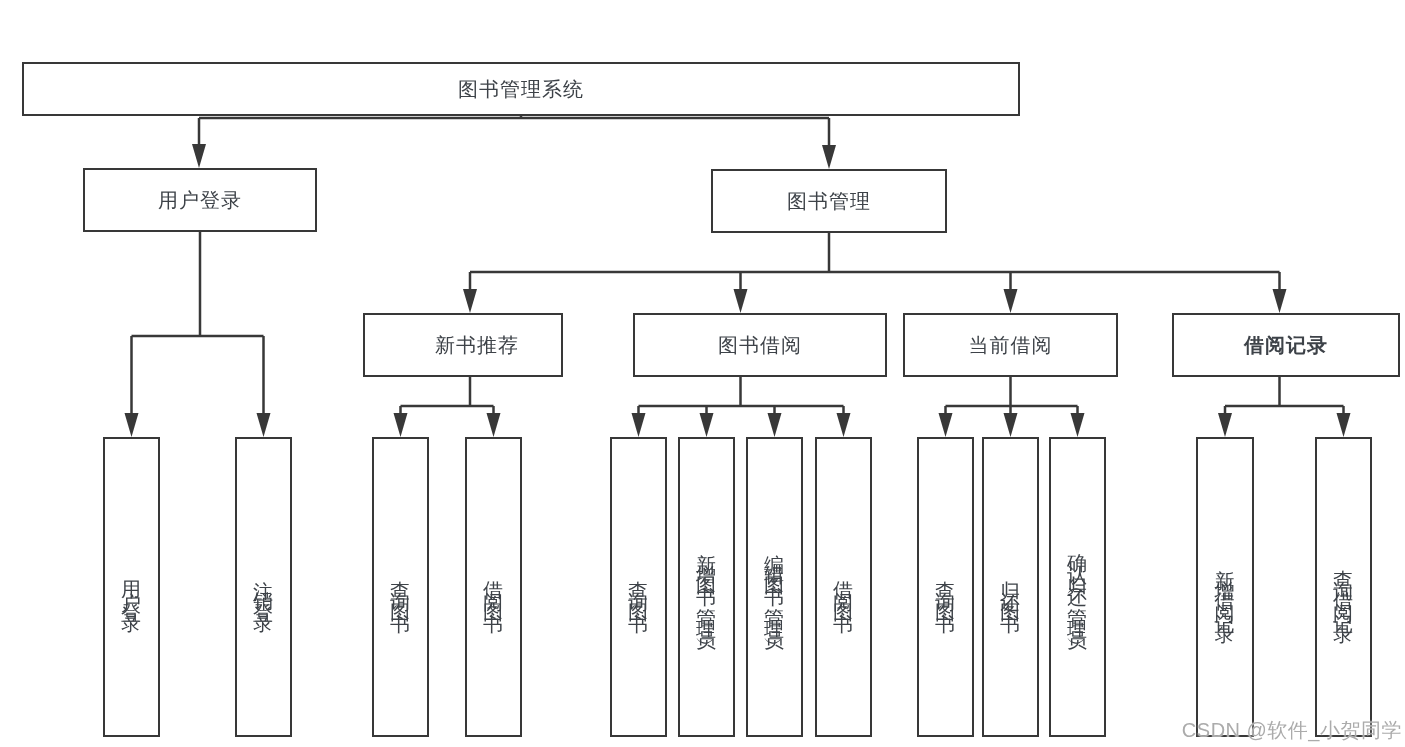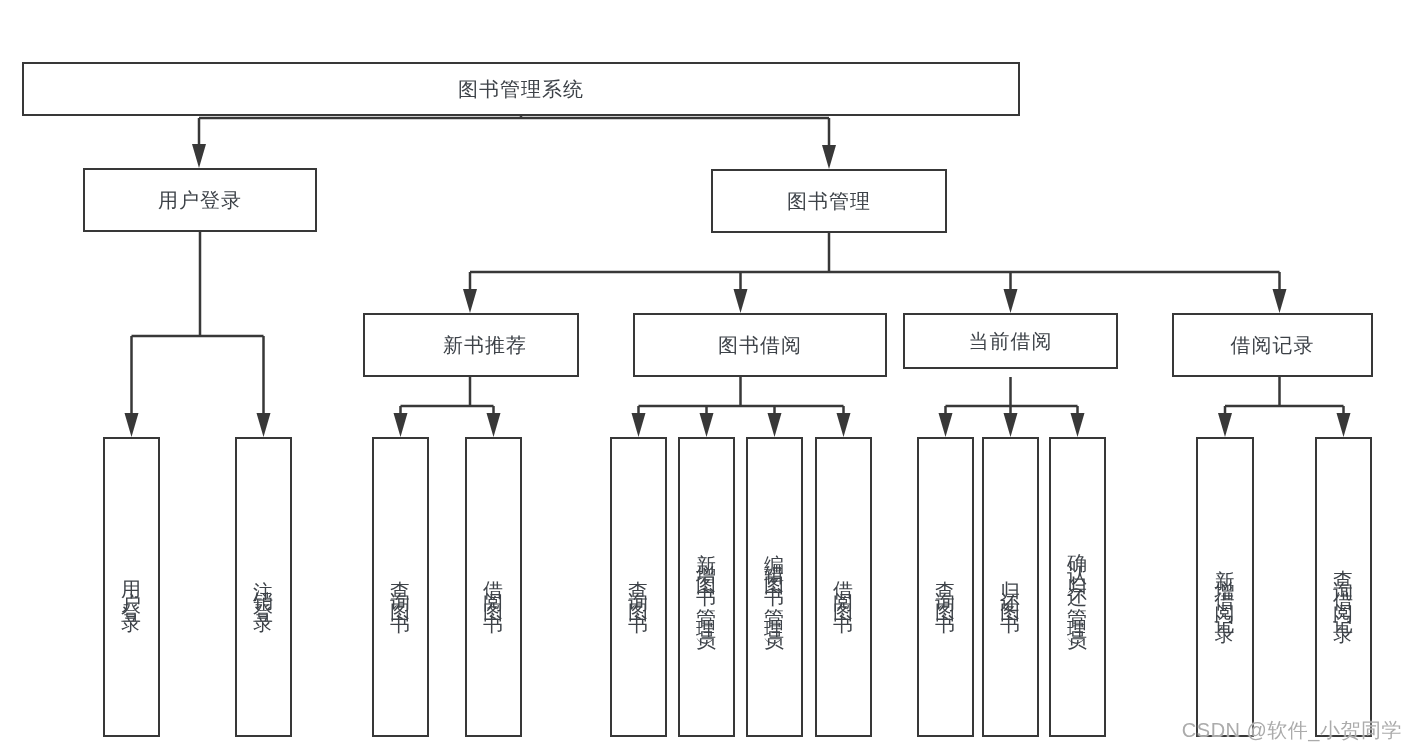--- a/index.html
+++ b/index.html
@@ -33,24 +33,24 @@
     text-orientation:mixed;
     font-size:20px;
     letter-spacing:11px;
     line-height:1;
     color:var(--text);
   }
   
   .b-root        {left:22px;  top:14px;  width:998px; height:54px;margin-top:48px;}
   .b-user-login  {left:83px;  top:168px; width:234px; height:64px;}
   .b-book-mgmt   {left:711px; top:169px; width:236px; height:64px;}
-  .b-new-book    {left:363px; top:313px; width:216px; height:64px;padding-left:28px;}
+  .b-new-book    {left:363px; top:313px; width:200px; height:64px;padding-left:28px;}
   .b-book-borrow {left:633px; top:313px; width:254px; height:64px;}
-  .b-cur-borrow  {left:903px; top:313px; width:215px; height:56px;text-align:right;}
-  .b-records     {left:1172px;top:313px; width:201px; height:64px;}
+  .b-cur-borrow  {left:903px; top:313px; width:215px; height:64px;text-align:right;}
+  .b-records     {left:1172px;top:313px; width:228px; height:64px;font-weight:bold;}
   .lf-login   {left:103px;}
   .lf-logout  {left:235px;}
   .lf-nbq     {left:372px;}
   .lf-nbb     {left:465px;}
   .lf-bbq     {left:610px;}
   .lf-bba     {left:678px;}
   .lf-bbe     {left:746px;}
   .lf-bbb     {left:815px;}
   .lf-cbq     {left:917px;}
   .lf-cbr     {left:982px;}

